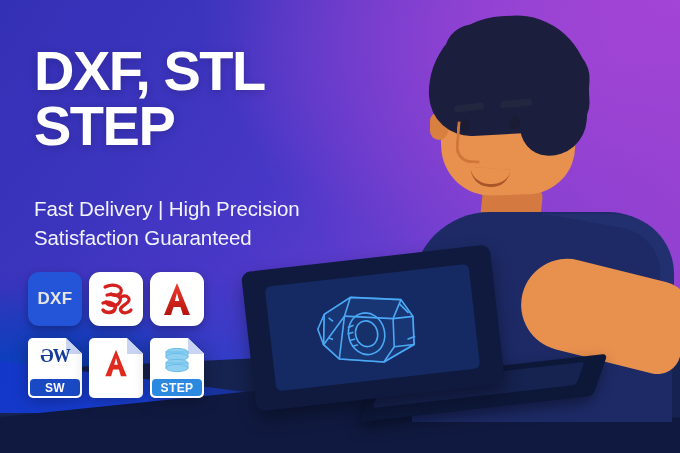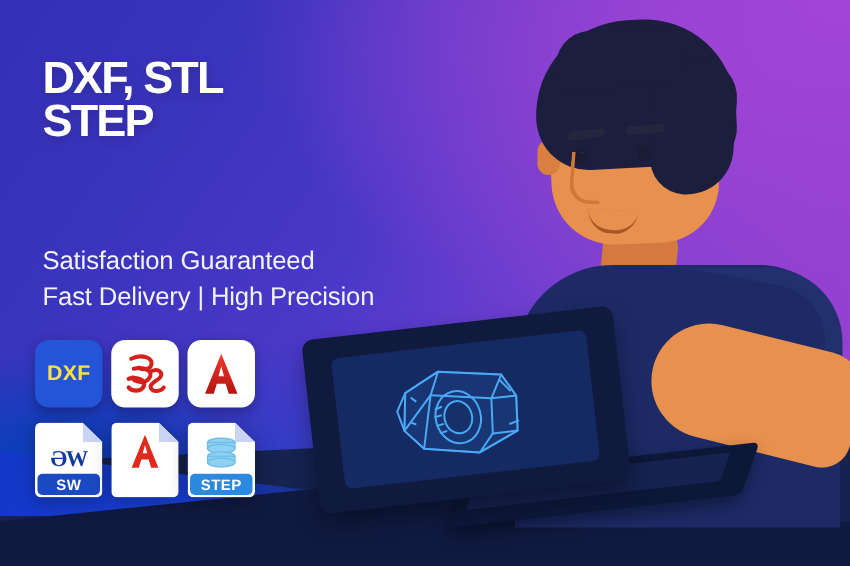--- a/index.html
+++ b/index.html
@@ -40,21 +40,21 @@
   }
   .desk-edge{
     position:absolute;left:0;bottom:40px;width:330px;height:58px;
     background:linear-gradient(100deg,#1338c9 0%, #1a3fd4 45%, rgba(26,63,212,0) 100%);
     clip-path:polygon(0% 10%,100% 82%,100% 100%,0% 100%);
   }
 
   
   .headline{
     position:absolute;left:34px;top:44px;width:380px;
-    color:#ffffff;font-weight:bold;font-size:36px;line-height:0.98;
+    color:#ffffff;font-weight:bold;font-size:56px;line-height:0.98;
     letter-spacing:-1.5px;
     text-shadow:0 2px 8px rgba(0,0,0,.18);
   }
   .headline .l2{display:block;}
 
   .subline{
     position:absolute;left:34px;top:194px;width:400px;
     color:#f2f3ff;font-size:20.5px;line-height:1.42;font-weight:normal;
     letter-spacing:-0.1px;
   }
@@ -63,21 +63,21 @@
   
   .badges-r1{position:absolute;left:28px;top:272px;display:flex;gap:7px;}
   .badges-r2{position:absolute;left:28px;top:338px;display:flex;gap:7px;}
 
   .badge{
     width:54px;height:54px;border-radius:11px;
     display:flex;align-items:center;justify-content:center;
     box-shadow:0 3px 9px rgba(0,0,0,.28);
     position:relative;
   }
-  .badge.txt{color:#fde047;font-weight:bold;font-size:17px;letter-spacing:0.3px;}
+  .badge.txt{color:#e5e5e5;font-weight:bold;font-size:17px;letter-spacing:0.3px;}
   .badge.dxf{background:#2455d8;}
   .badge.stl{background:#7650d8;}
   .badge.white{background:#ffffff;}
 
   
   .logo3ds{position:relative;width:38px;height:36px;}
   .logo3ds svg{display:block;}
 
   
   .fileicon{
@@ -95,21 +95,21 @@
   }
   .fileicon .band{
     position:absolute;left:2px;right:2px;bottom:2px;height:17px;
     border-radius:4px;display:flex;align-items:center;justify-content:center;
     color:#fff;font-weight:bold;font-size:12px;letter-spacing:.4px;
   }
   .fileicon .band.sw{background:#1a49c4;align-items:center;}
   .fileicon .band.step{background:#2b8ae0;}
   .fileicon .glyph{
     position:absolute;left:0;right:0;top:8px;height:32px;
-    display:flex;align-items:flex-end;justify-content:center;
+    display:flex;align-items:flex-start;justify-content:center;
   }
   .sw-mark{color:#143a9c;font-weight:bold;font-size:18px;letter-spacing:-1px;font-family:"Liberation Serif",serif;}
 
   
   .laptop{position:absolute;left:248px;top:258px;width:360px;height:170px;}
   .lid{
     position:absolute;left:0;top:0;width:250px;height:140px;
     background:#101a3f;border-radius:9px;
     transform:rotate(-6.5deg);
     box-shadow:0 8px 18px rgba(0,0,0,.35);
@@ -258,22 +258,22 @@
       </div>
     </div>
   </div>
 
   <div class="headline">
     <span>DXF, STL</span>
     <span class="l2">STEP</span>
   </div>
 
   <div class="subline">
+    <span>Fast Delivery | High Precision</span>
     <span>Satisfaction Guaranteed</span>
-    <span>Fast Delivery | High Precision</span>
   </div>
 
   <div class="badges-r1">
 
     <div class="badge txt dxf">
       <span>DXF</span>
     </div>
 
     <div class="badge white">
       <div class="logo3ds">

